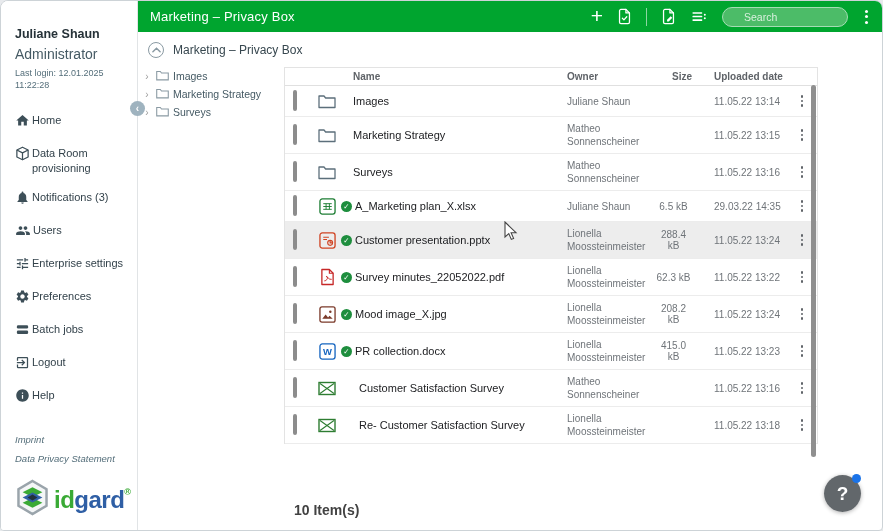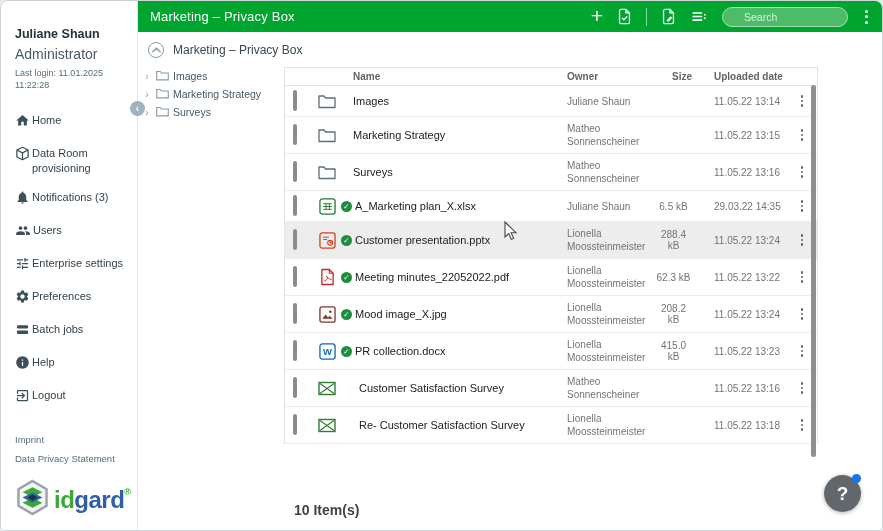--- a/index.html
+++ b/index.html
@@ -11,21 +11,21 @@
            border-right:1px solid #e1e4e6;box-sizing:border-box;z-index:2;}
   .user{padding:26px 10px 0 14px;}
   .user-name{font-size:12.5px;font-weight:700;color:#263238;}
   .user-role{font-size:14px;color:#455a64;margin-top:5px;}
   .user-login{font-size:9px;color:#546e7a;margin-top:6px;line-height:1.3;}
   .nav{margin:22px 6px 0 14px;}
   .nav-item{display:flex;gap:2px;align-items:flex-start;margin-bottom:14px;cursor:pointer;}
   .nav-item svg{flex:0 0 15px;margin-top:0;}
   .nav-label{font-size:11px;font-weight:500;color:#33424b;line-height:1.35;}
   .side-links{position:absolute;left:14px;bottom:58px;}
-  .side-links a{display:block;font-size:9.5px;color:#546e7a;text-decoration:none;margin-bottom:8px;cursor:pointer;}
+  .side-links a{display:block;font-size:9.5px;color:#546e7a;text-decoration:none;margin-bottom:8px;cursor:pointer;font-style:italic;}
   .logo{position:absolute;left:15px;bottom:10px;display:flex;align-items:center;gap:5px;}
   .logo-text{font-size:24px;font-weight:700;letter-spacing:-0.5px;line-height:1;}
   .logo-id{color:#3aaa35;} .logo-gard{color:#2f5fa5;}
   .logo-reg{font-size:9px;color:#3aaa35;vertical-align:top;}
 
   
   .topbar{position:absolute;left:137px;right:0;top:0;height:31px;background:#00a52f;
           display:flex;align-items:center;padding:0 10px 0 12px;box-sizing:border-box;z-index:1;}
   .topbar-title{color:#fff;font-size:13px;font-weight:500;letter-spacing:.2px;}
   .topbar-actions{margin-left:auto;display:flex;align-items:center;gap:13px;}
@@ -93,21 +93,21 @@
 </style>
 </head>
 <body>
 
 <div class="app">
 
   <aside class="sidebar">
     <div class="user">
       <div class="user-name">Juliane Shaun</div>
       <div class="user-role">Administrator</div>
-      <div class="user-login">Last login: 11.01.2025 11:22:28</div>
+      <div class="user-login">Last login: 12.01.2025 11:22:28</div>
     </div>
     <nav class="nav" id="nav">
         <div class="nav-item">
           <span><svg width="15" height="15" viewBox="0 0 24 24" fill="#3d4f58">
               <path d="M10 20v-6h4v6h5v-8h3L12 3 2 12h3v8z"></path>
             </svg></span>
           <span class="nav-label">Home</span>
         </div>
         <div class="nav-item">
           <span><svg width="15" height="15" viewBox="0 0 24 24" fill="none" stroke="#3d4f58" stroke-width="2" stroke-linejoin="round">
@@ -142,29 +142,29 @@
         </div>
         <div class="nav-item">
           <span><svg width="15" height="15" viewBox="0 0 24 24" fill="#3d4f58">
               <rect x="3" y="5" width="18" height="5.5" rx="2"></rect>
               <rect x="3" y="13.5" width="18" height="5.5" rx="2"></rect>
             </svg></span>
           <span class="nav-label">Batch jobs</span>
         </div>
         <div class="nav-item">
           <span><svg width="15" height="15" viewBox="0 0 24 24" fill="#3d4f58">
+              <path d="M10.09 15.59 11.5 17l5-5-5-5-1.41 1.41L12.67 11H3v2h9.67zM19 3H5a2 2 0 0 0-2 2v4h2V5h14v14H5v-4H3v4a2 2 0 0 0 2 2h14a2 2 0 0 0 2-2V5a2 2 0 0 0-2-2z"></path>
+            </svg></span>
+          <span class="nav-label">Logout</span>
+        </div>
+        <div class="nav-item">
+          <span><svg width="15" height="15" viewBox="0 0 24 24" fill="#3d4f58">
               <path d="M12 2C6.48 2 2 6.48 2 12s4.48 10 10 10 10-4.48 10-10S17.52 2 12 2zm1 15h-2v-6h2zm0-8h-2V7h2z"></path>
             </svg></span>
           <span class="nav-label">Help</span>
-        </div>
-        <div class="nav-item">
-          <span><svg width="15" height="15" viewBox="0 0 24 24" fill="#3d4f58">
-              <path d="M10.09 15.59 11.5 17l5-5-5-5-1.41 1.41L12.67 11H3v2h9.67zM19 3H5a2 2 0 0 0-2 2v4h2V5h14v14H5v-4H3v4a2 2 0 0 0 2 2h14a2 2 0 0 0 2-2V5a2 2 0 0 0-2-2z"></path>
-            </svg></span>
-          <span class="nav-label">Logout</span>
         </div>
       </nav>
     <div class="side-links">
       <a>Imprint</a>
       <a>Data Privacy Statement</a>
     </div>
     <div class="logo">
       <span>
         <svg width="33" height="37" viewBox="0 0 40 44">
           <path d="M20 2 L37 12 V32 L20 42 L3 32 V12 Z" fill="#f4f6f7" stroke="#9aa4ab" stroke-width="3"></path>
@@ -366,21 +366,21 @@
             <span><span class="cb"></span></span>
             <span class="cell-icon">
               <svg width="15" height="18" viewBox="0 0 16 19">
                 <path d="M2 1.5h8l4 4V17.5H2z" fill="none" stroke="#c62828" stroke-width="1.4" stroke-linejoin="round"></path>
                 <path d="M10 1.5v4h4" fill="none" stroke="#c62828" stroke-width="1.2"></path>
                 <path d="M4.5 13.5c2.5 1 5.5-5 2-4.5 2 .3 2.5 3.5 6 3" fill="none" stroke="#c62828" stroke-width="1"></path>
               </svg>
             </span>
             <span class="cell-name">
               <span class="vbadge">✓</span>
-              <span>Meeting minutes_22052022.pdf</span>
+              <span>Survey minutes_22052022.pdf</span>
             </span>
             <span class="cell-owner">Lionella Moossteinmeister</span>
             <span class="cell-size">62.3 kB</span>
             <span class="cell-date">11.05.22 13:22</span>
             <span class="row-kebab">
               <i></i>
               <i></i>
               <i></i>
             </span>
           </div>

